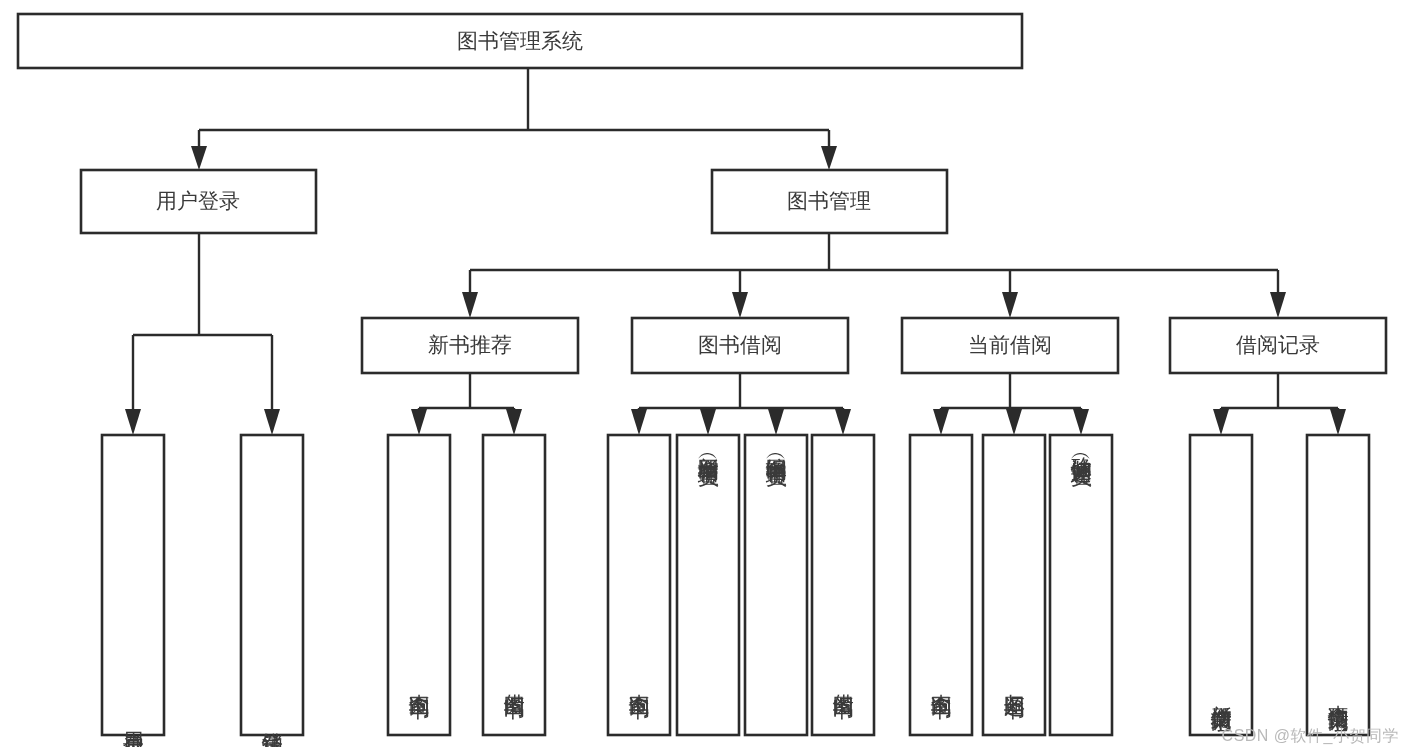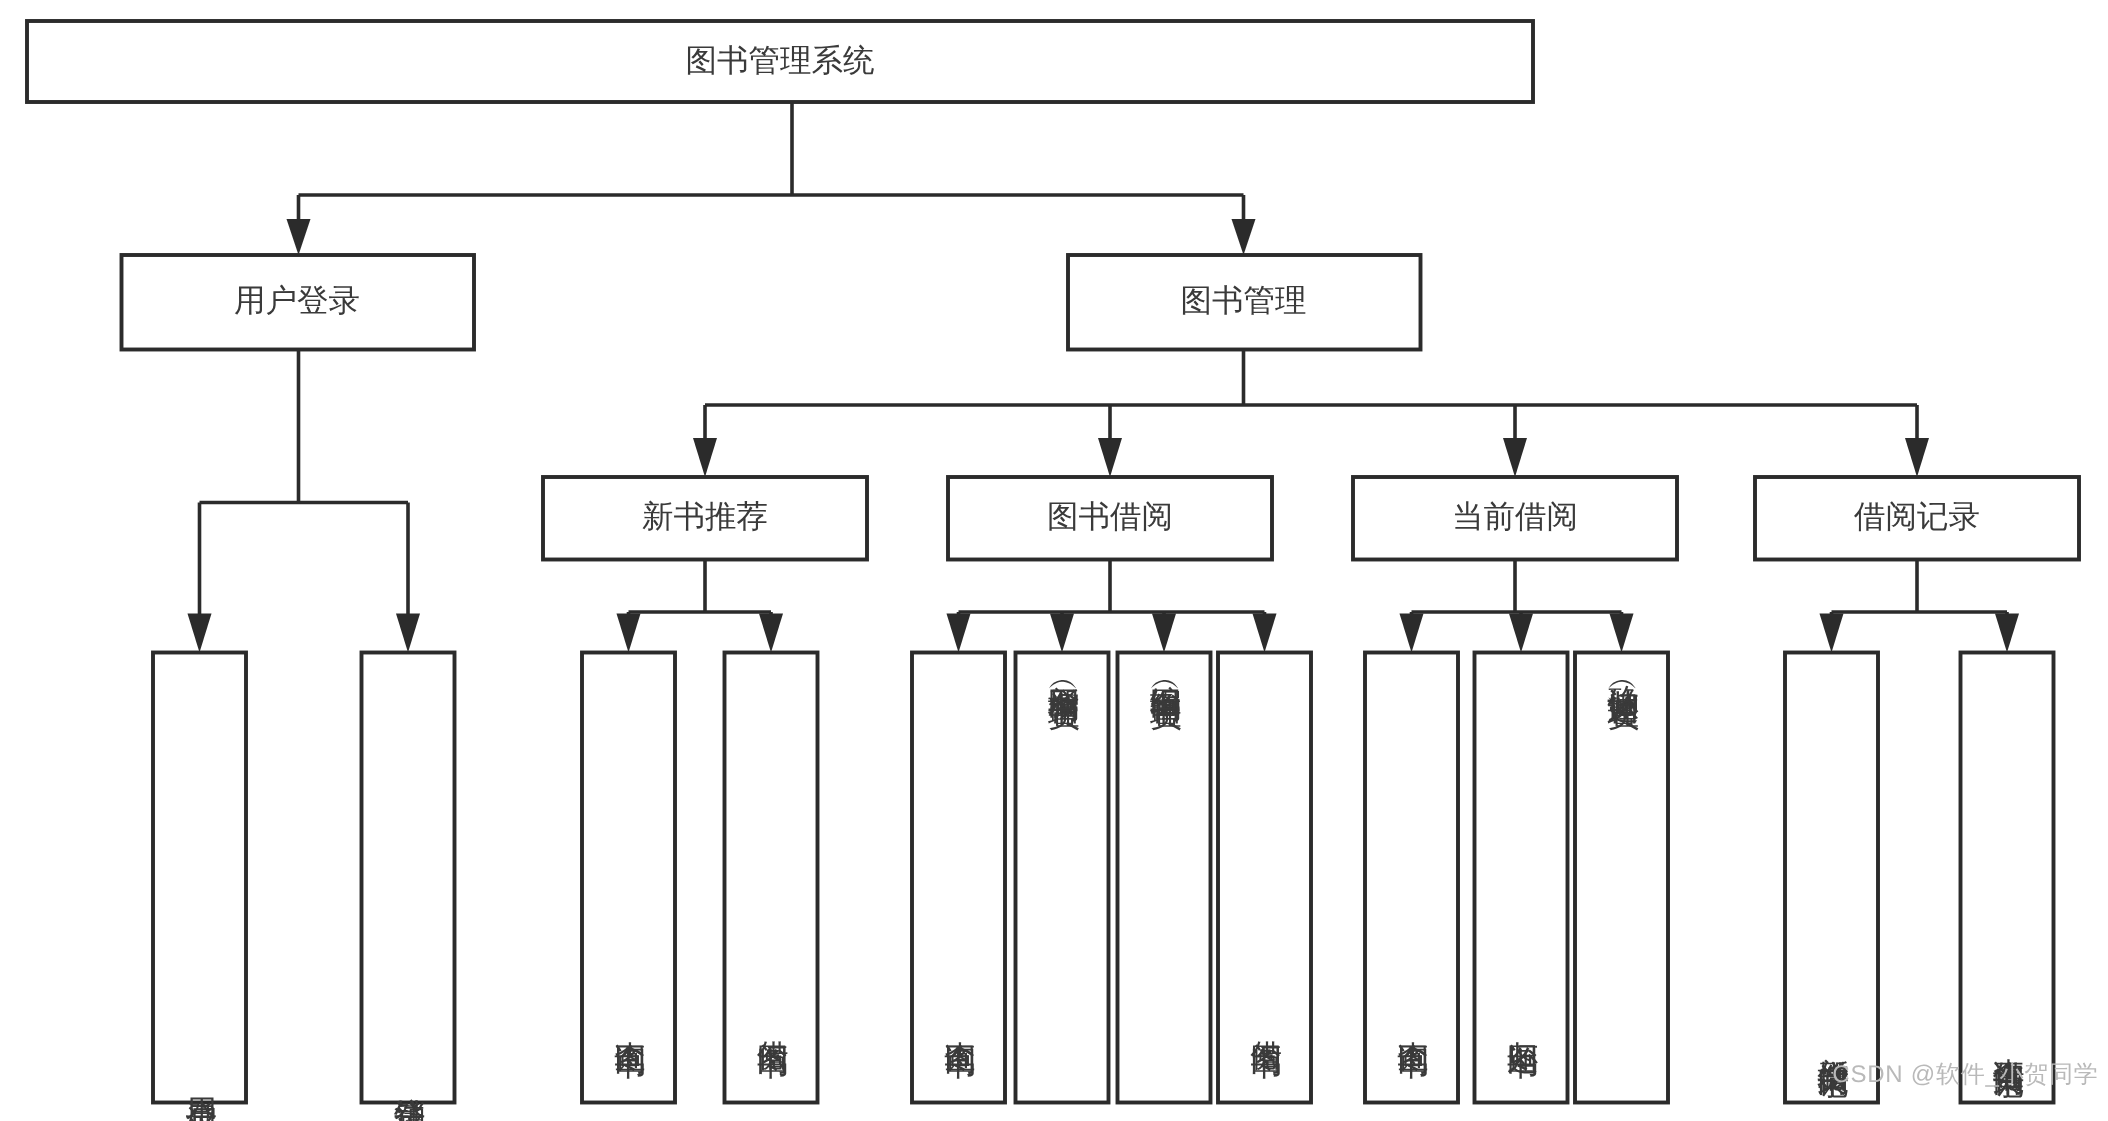--- a/index.html
+++ b/index.html
@@ -62,21 +62,21 @@
     font-family: "Liberation Sans", "DejaVu Sans", sans-serif;
     font-size: 21px;
     line-height: 1.06;
     color: #3a3a3a;
     letter-spacing: 1.5px;
     white-space: nowrap;
   }
   .watermark {
     position: absolute;
     right: 6px;
-    bottom: 20px;
+    bottom: 0;
     font-family: "Liberation Sans", "DejaVu Sans", sans-serif;
     font-size: 16px;
     color: #b9b9b9;
     letter-spacing: 0.5px;
     user-select: none;
   }
 </style>
 </head>
 <body>
 

